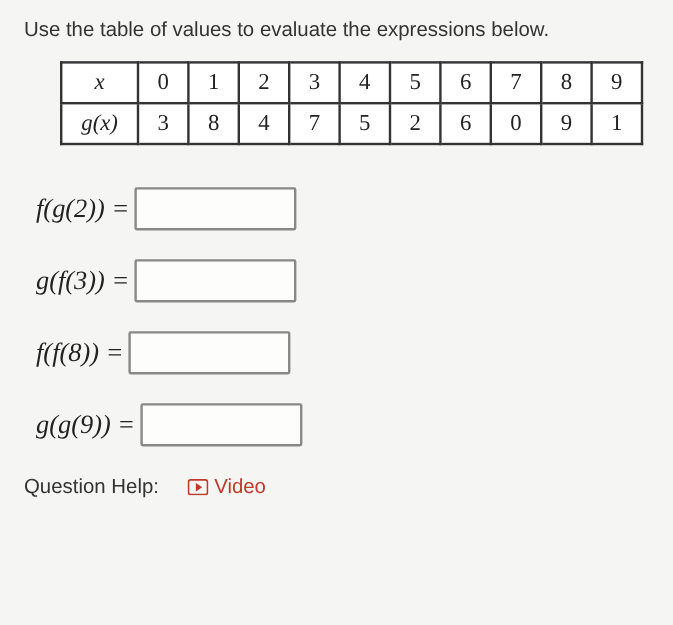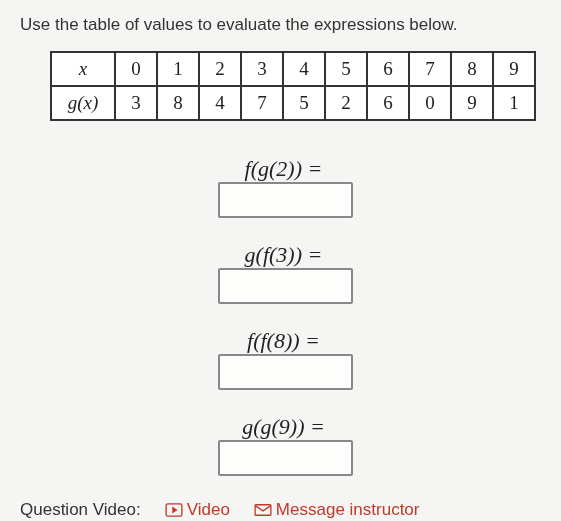--- a/index.html
+++ b/index.html
@@ -38,21 +38,20 @@
     }
     td.header-cell {
       width: 64px;
       font-style: italic;
     }
     .expr-row {
       display: flex;
       align-items: center;
       margin-bottom: 24px;
       margin-left: 10px;
-      flex-direction: column;
     }
     .expr-label {
       font-size: 22px;
       font-style: italic;
       font-family: 'Times New Roman', serif;
       margin-right: 4px;
     }
     .answer-input {
       width: 135px;
       height: 36px;
@@ -140,32 +139,23 @@
   <span class="expr-label">f(f(8)) =</span>
   <input class="answer-input" type="text" style="">
 </div>
 
 <div class="expr-row">
   <span class="expr-label">g(g(9)) =</span>
   <input class="answer-input" type="text" style="">
 </div>
 
 <div class="help-row">
-  <span>Question Video:</span>
+  <span>Question Help:</span>
   <span class="help-item">
     <span class="icon">
       <svg viewBox="0 0 20 16" width="18" height="14">
         <rect x="1" y="1" width="18" height="14" rx="2" fill="none" stroke="#c0392b" stroke-width="1.5"></rect>
         <polygon points="8,4 14,8 8,12" fill="#c0392b"></polygon>
       </svg>
     </span>
     <span class="link">Video</span>
   </span>
-  <span class="help-item">
-    <span class="icon">
-      <svg viewBox="0 0 20 16" width="18" height="14">
-        <rect x="1" y="2" width="18" height="12" rx="1" fill="none" stroke="#c0392b" stroke-width="1.5"></rect>
-        <path d="M1 3 L10 9 L19 3" fill="none" stroke="#c0392b" stroke-width="1.5"></path>
-      </svg>
-    </span>
-    <span class="link">Message instructor</span>
-  </span>
 </div>
 
 </body></html>

